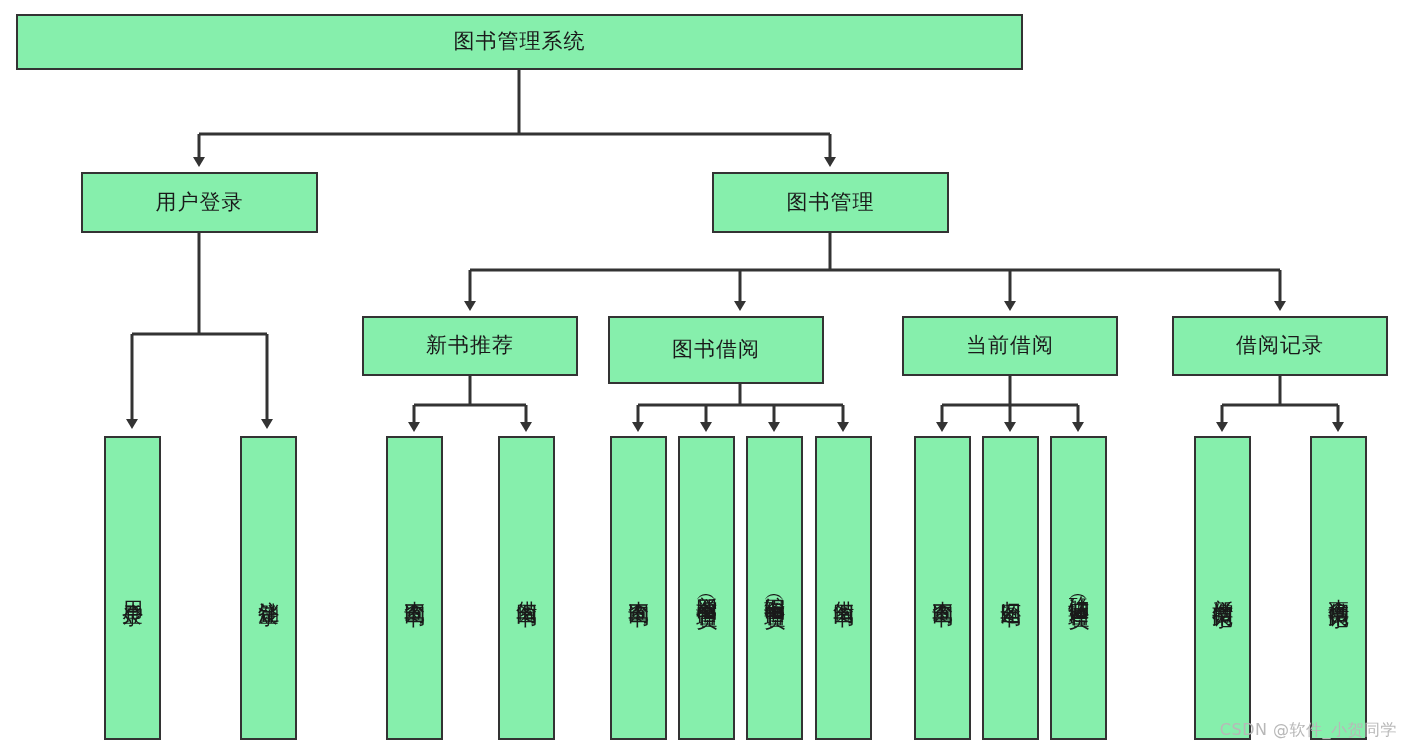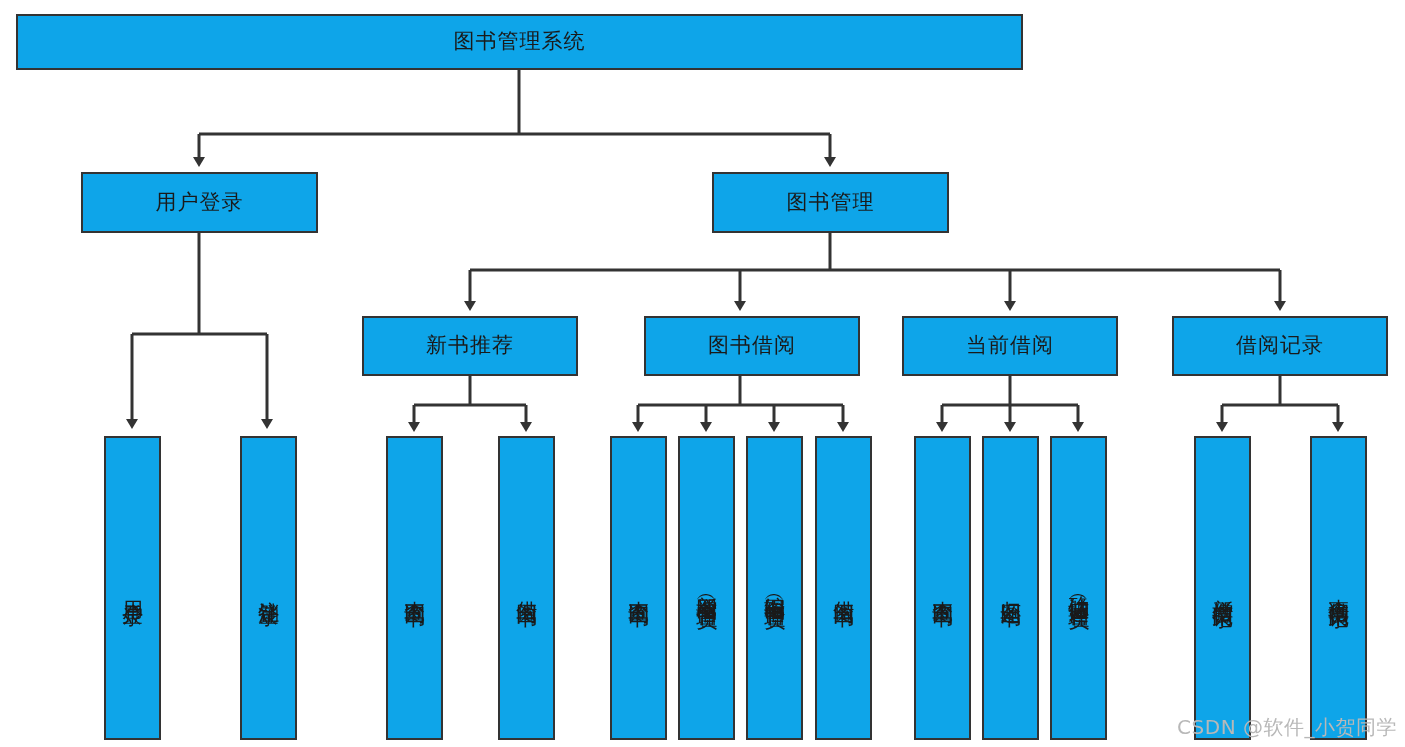--- a/index.html
+++ b/index.html
@@ -22,21 +22,21 @@
     left: 0;
     top: 0;
     width: 1405px;
     height: 747px;
     pointer-events: none;
   }
   .node {
     position: absolute;
     box-sizing: border-box;
     border: 2px solid #333333;
-    background: #0ea5e9;
+    background: #86efac;
     display: flex;
     align-items: center;
     justify-content: center;
     color: #1a1a1a;
     z-index: 2;
   }
   .node.horiz {
     font-size: 21px;
     letter-spacing: 1px;
     line-height: 1.2;
@@ -53,21 +53,21 @@
     writing-mode: vertical-rl;
     text-orientation: upright;
     display: block;
     white-space: normal;
     text-align: center;
   }
   #watermark {
     position: absolute;
     right: 8px;
     bottom: 6px;
-    font-size: 20px;
+    font-size: 16px;
     color: #b8b8b8;
     letter-spacing: 0.5px;
     z-index: 5;
     white-space: nowrap;
   }
 </style>
 </head>
 <body>
 
 <div id="canvas">
@@ -129,21 +129,21 @@
   <div class="node horiz" style="left:81px; top:172px; width:237px; height:61px;">
     <span>用户登录</span>
   </div>
   <div class="node horiz" style="left:712px; top:172px; width:237px; height:61px;justify-content:center;">
     <span>图书管理</span>
   </div>
 
   <div class="node horiz" style="left:362px; top:316px; width:216px; height:60px;align-items:center;">
     <span>新书推荐</span>
   </div>
-  <div class="node horiz" style="left:644px; top:316px; width:216px; height:60px;">
+  <div class="node horiz" style="left:608px; top:316px; width:216px; height:68px;">
     <span>图书借阅</span>
   </div>
   <div class="node horiz" style="left:902px; top:316px; width:216px; height:60px;">
     <span>当前借阅</span>
   </div>
   <div class="node horiz" style="left:1172px; top:316px; width:216px; height:60px;">
     <span>借阅记录</span>
   </div>
 
   <div class="node vert" style="left:104px; top:436px; width:57px; height:304px;">

